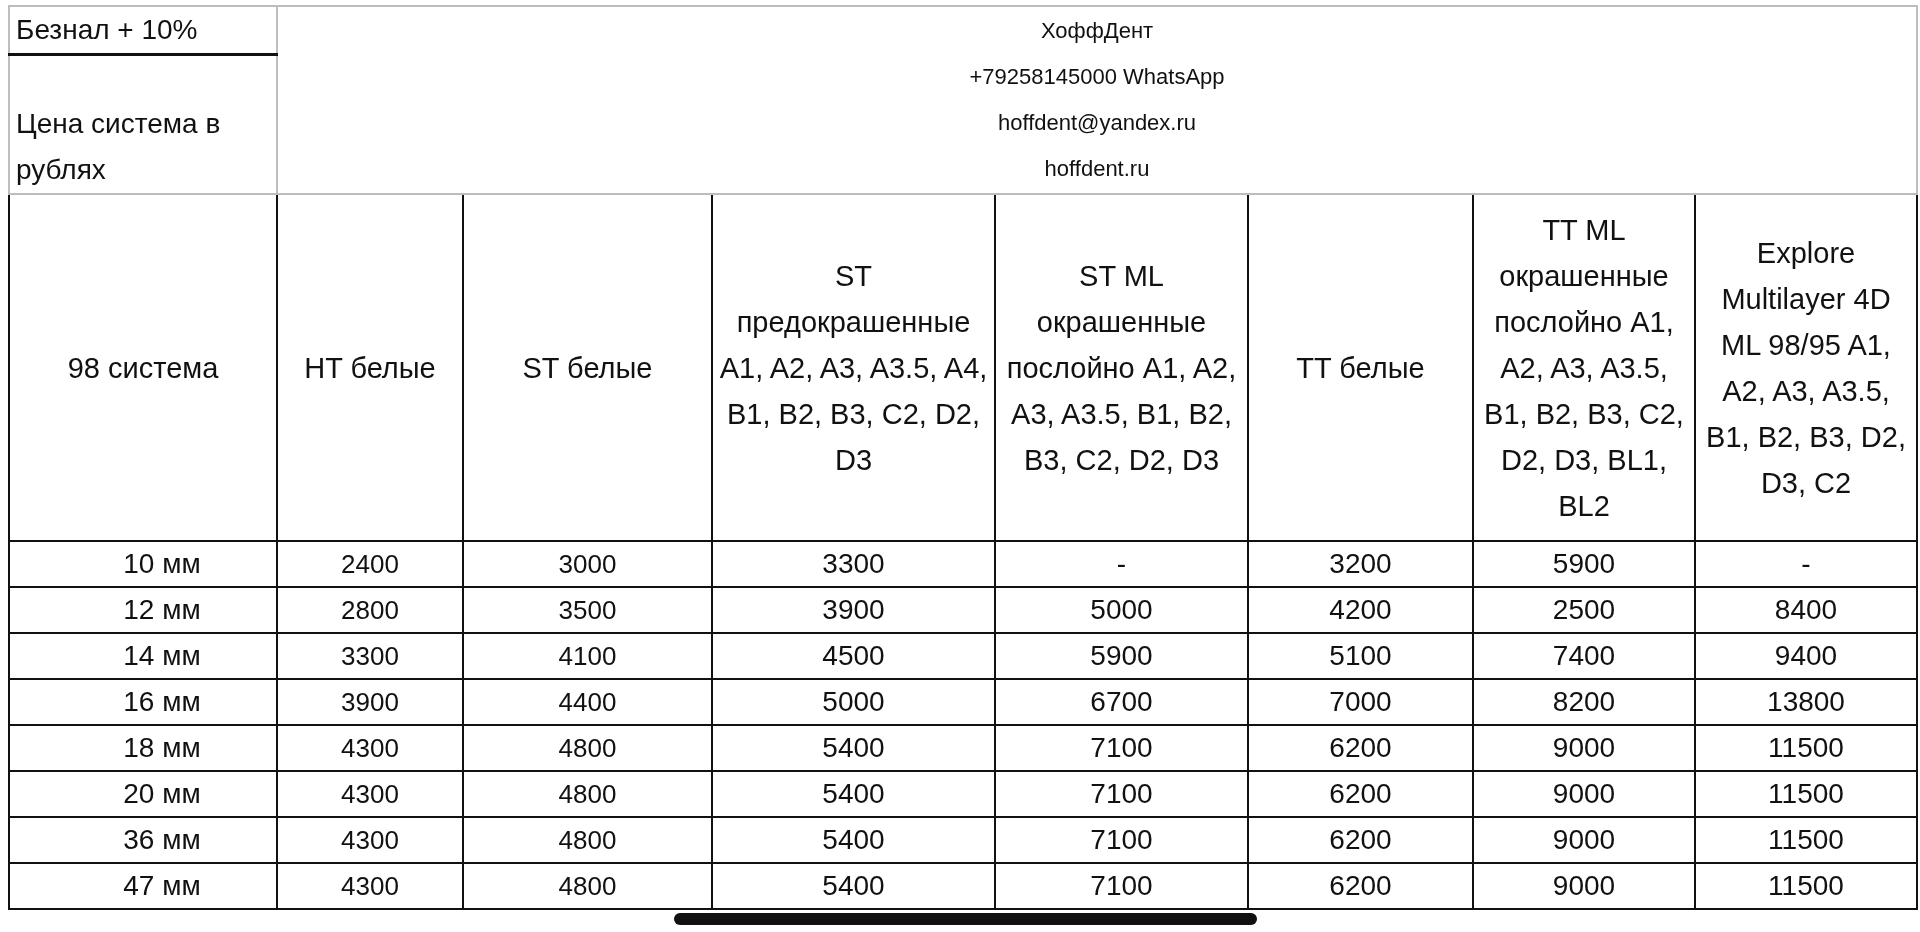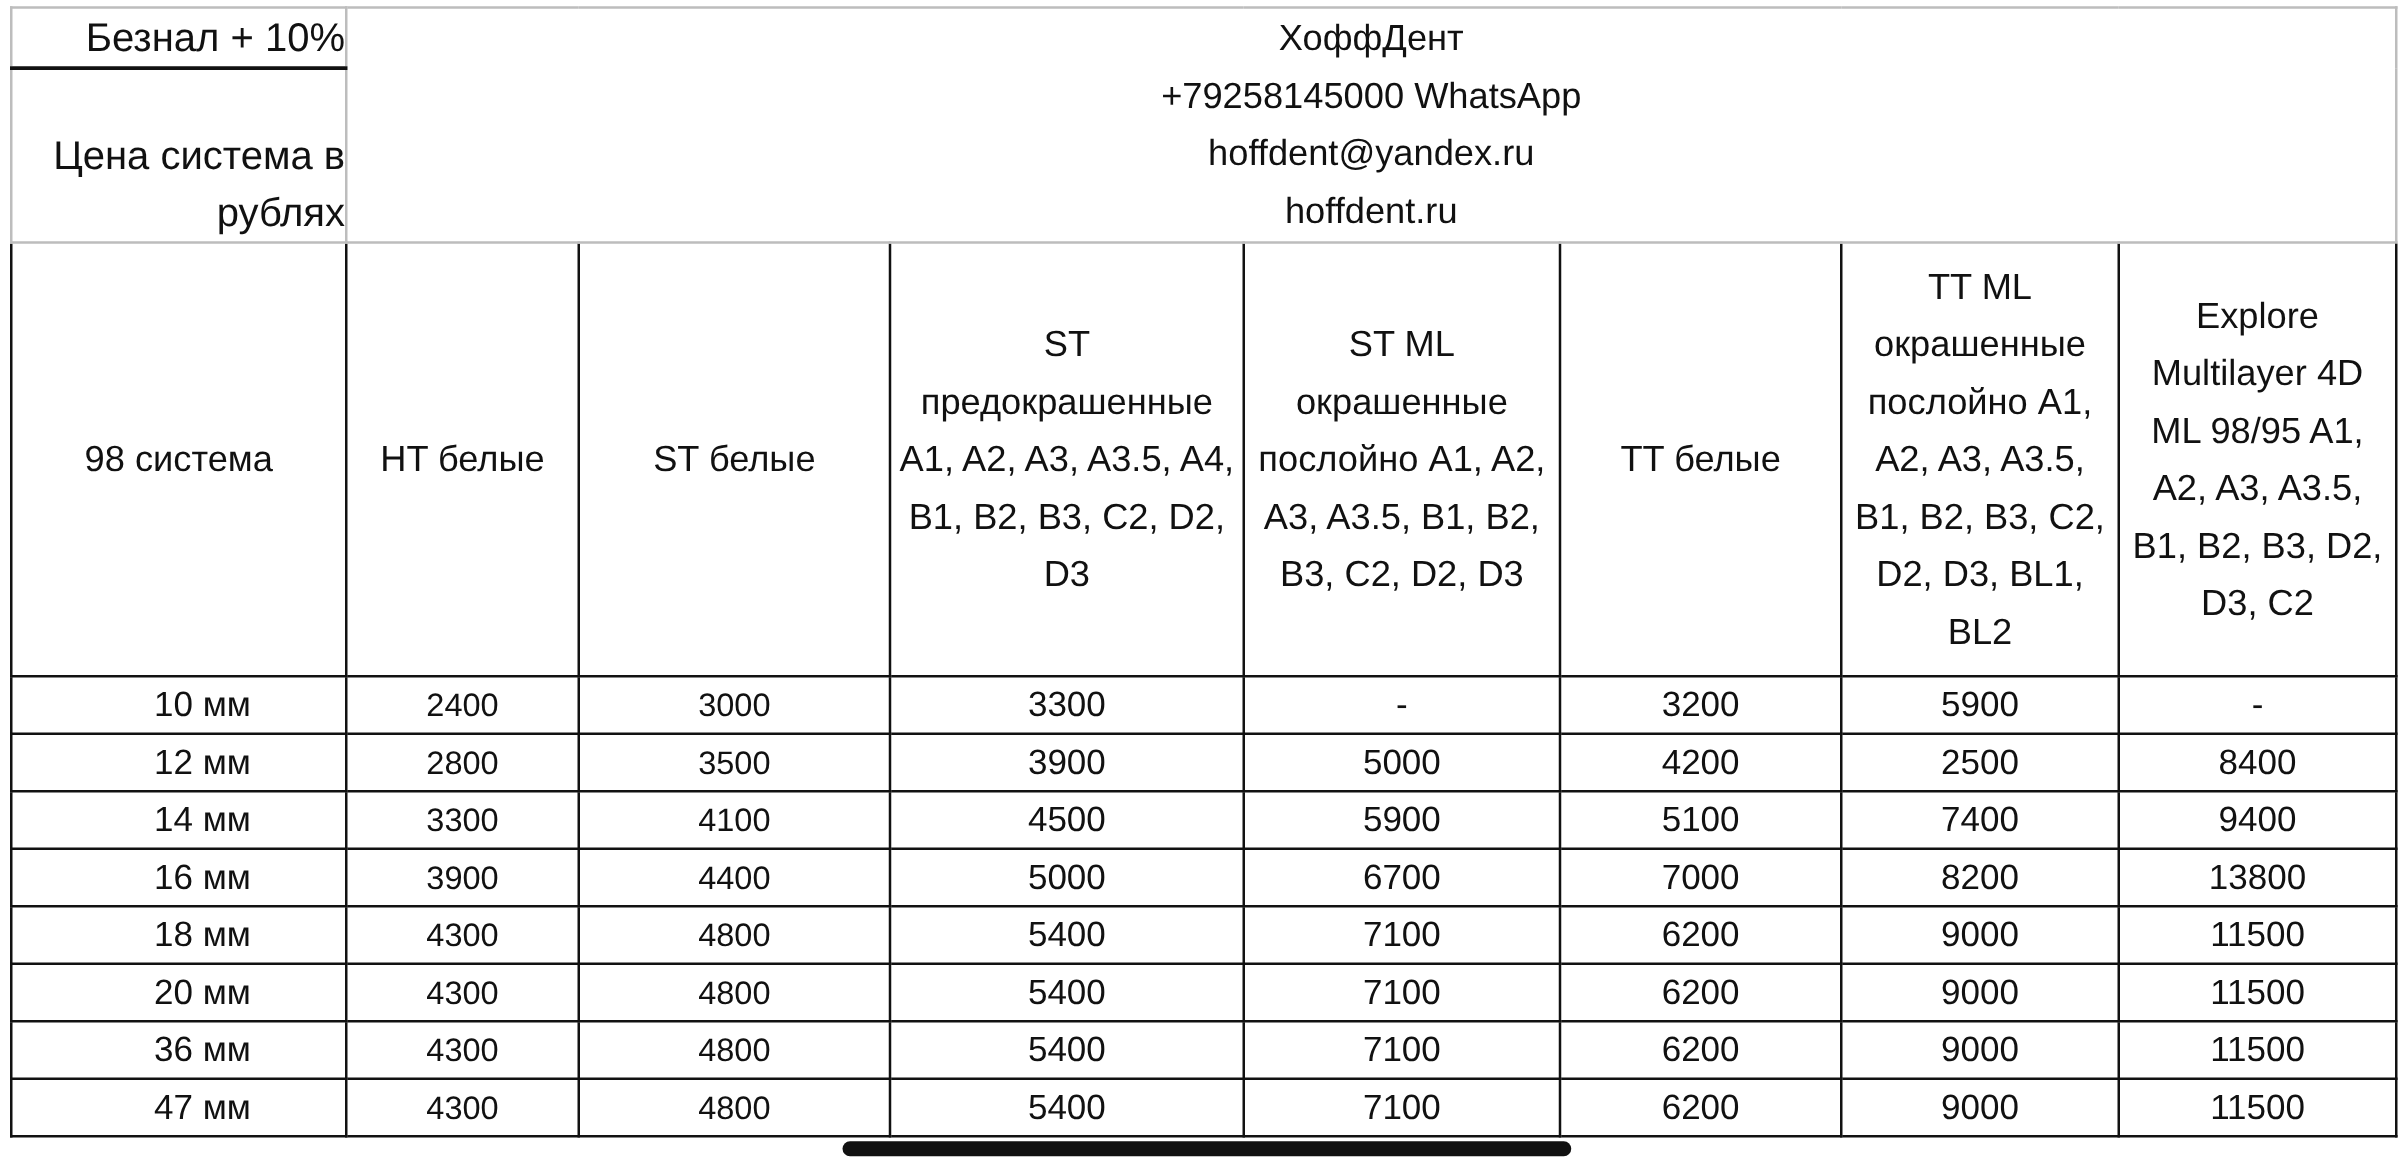--- a/index.html
+++ b/index.html
@@ -1,23 +1,23 @@
 <!DOCTYPE html>
 <html><head>
 <meta charset="utf-8">
 <style>
   html, body { margin:0; padding:0; background:#ffffff; }
   body { width:1920px; height:932px; position:relative; overflow:hidden; font-family:"Liberation Sans", sans-serif; color:#111; }
   .sheet { position:absolute; left:8px; top:5px; width:1908px; }
   table { border-collapse:collapse; table-layout:fixed; width:1908px; }
   td { padding:0; text-align:center; vertical-align:middle; }
-  .info-left { border:2px solid #bdbdbd; text-align:right; font-size:32px; line-height:46px; padding-left:20px; }
+  .info-left { border:2px solid #bdbdbd; text-align:left; font-size:28px; line-height:46px; padding-left:6px; }
   .info-top { border-bottom:3px solid #111 !important; height:44px; }
   .info-bottom { height:137px; vertical-align:bottom; }
-  .contact { border:2px solid #bdbdbd; font-size:29px; line-height:46px;margin-top:48px; }
+  .contact { border:2px solid #bdbdbd; font-size:22px; line-height:46px;margin-top:48px; }
   .hdr td { border:2.5px solid #111; font-size:29px; line-height:46px; height:345px; padding:0 4px; }
   .row td { border:2.5px solid #111; height:44px; font-size:28px; }
   .row td.sz { font-size:28px;padding-left:38px; }
   .row td.num-sm { font-size:26px; }
   .scrollbar { position:absolute; left:674px; top:913px; width:583px; height:12px; background:#111; border-radius:7px; }
 </style>
 </head>
 <body>
 
 <div class="sheet">

